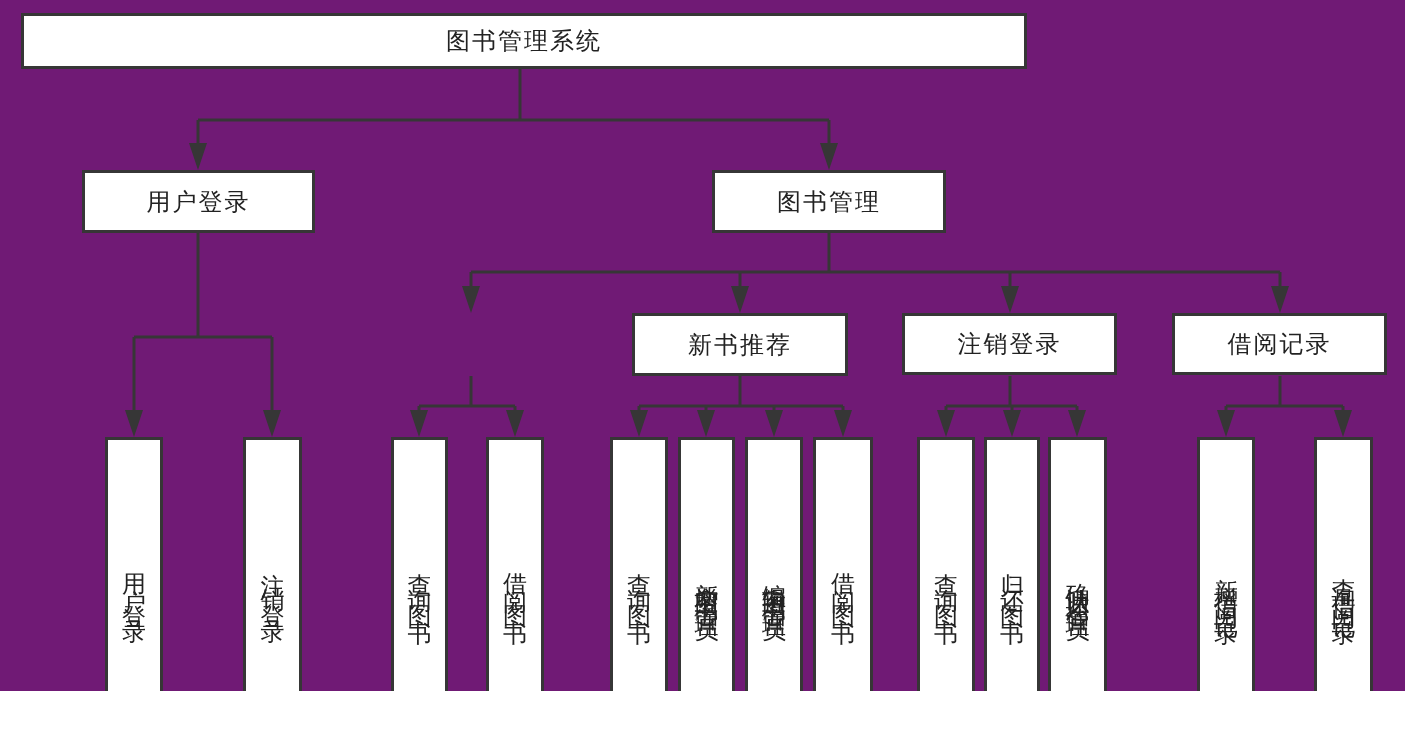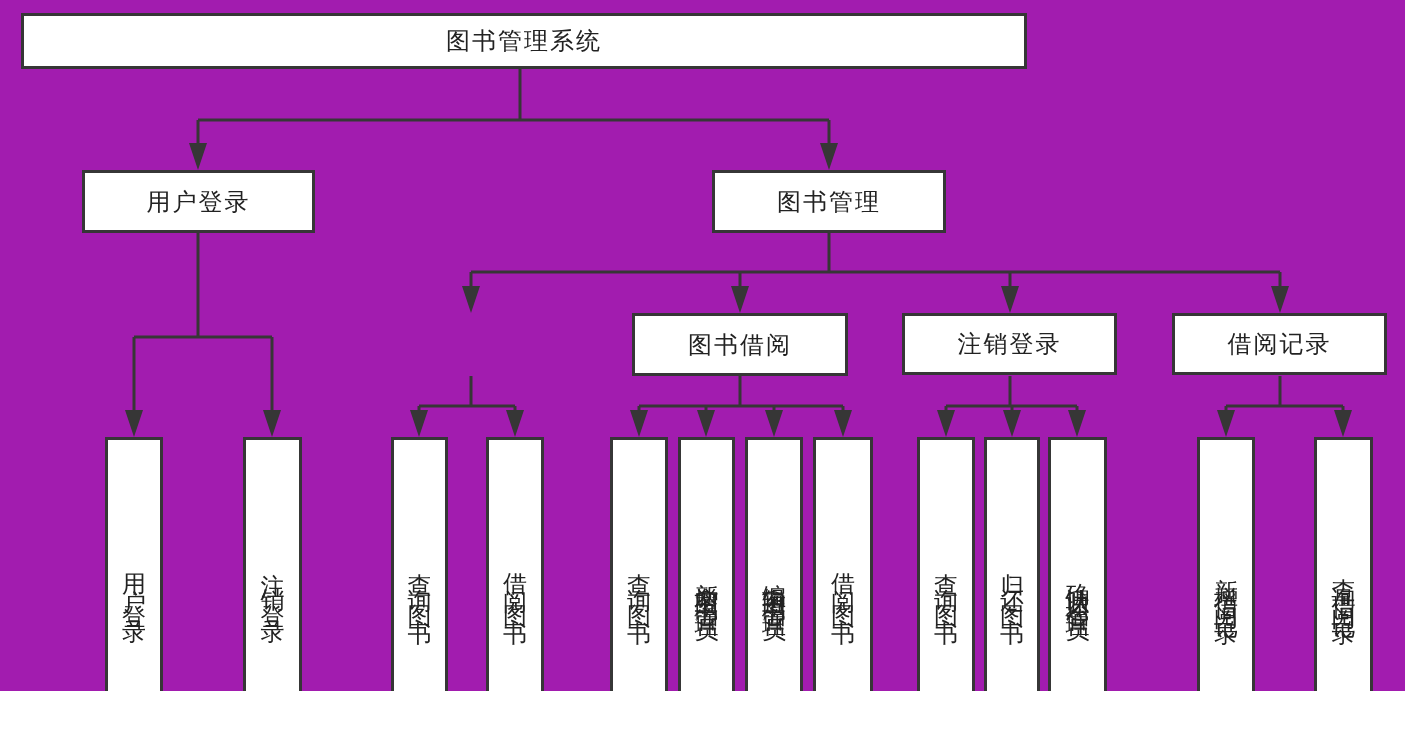--- a/index.html
+++ b/index.html
@@ -1,20 +1,20 @@
 <!DOCTYPE html>
 <html><head>
 <meta charset="utf-8">
 <style>
   html, body { margin: 0; padding: 0; background: #ffffff; }
   #stage {
     position: relative;
     width: 1405px;
     height: 691px;
-    background: #a21caf;
+    background: #701a75;
     font-family: Liberation Serif, serif;
     overflow: hidden;
   }
   #connectors {
     position: absolute;
     left: 0; top: 0;
     width: 1405px; height: 747px;
     z-index: 1;
   }
   .hbox, .vbox {
@@ -110,21 +110,21 @@
   </div>
 
   <div class="hbox" style="left:82px;top:170px;width:233px;height:63px">
     <span class="lbl">用户登录</span>
   </div>
   <div class="hbox" style="left:712px;top:170px;width:234px;height:63px">
     <span class="lbl">图书管理</span>
   </div>
 
   <div class="hbox" style="left:632px;top:313px;width:216px;height:63px">
-    <span class="lbl">图书借阅</span>
+    <span class="lbl">新书推荐</span>
   </div>
   <div class="hbox" style="left:902px;top:313px;width:215px;height:62px">
     <span class="lbl">注销登录</span>
   </div>
   <div class="hbox" style="left:1172px;top:313px;width:215px;height:62px">
     <span class="lbl">借阅记录</span>
   </div>
 
   <div class="vbox" style="left:105px">
     <span class="vlbl vs-wide">用户登录</span>

